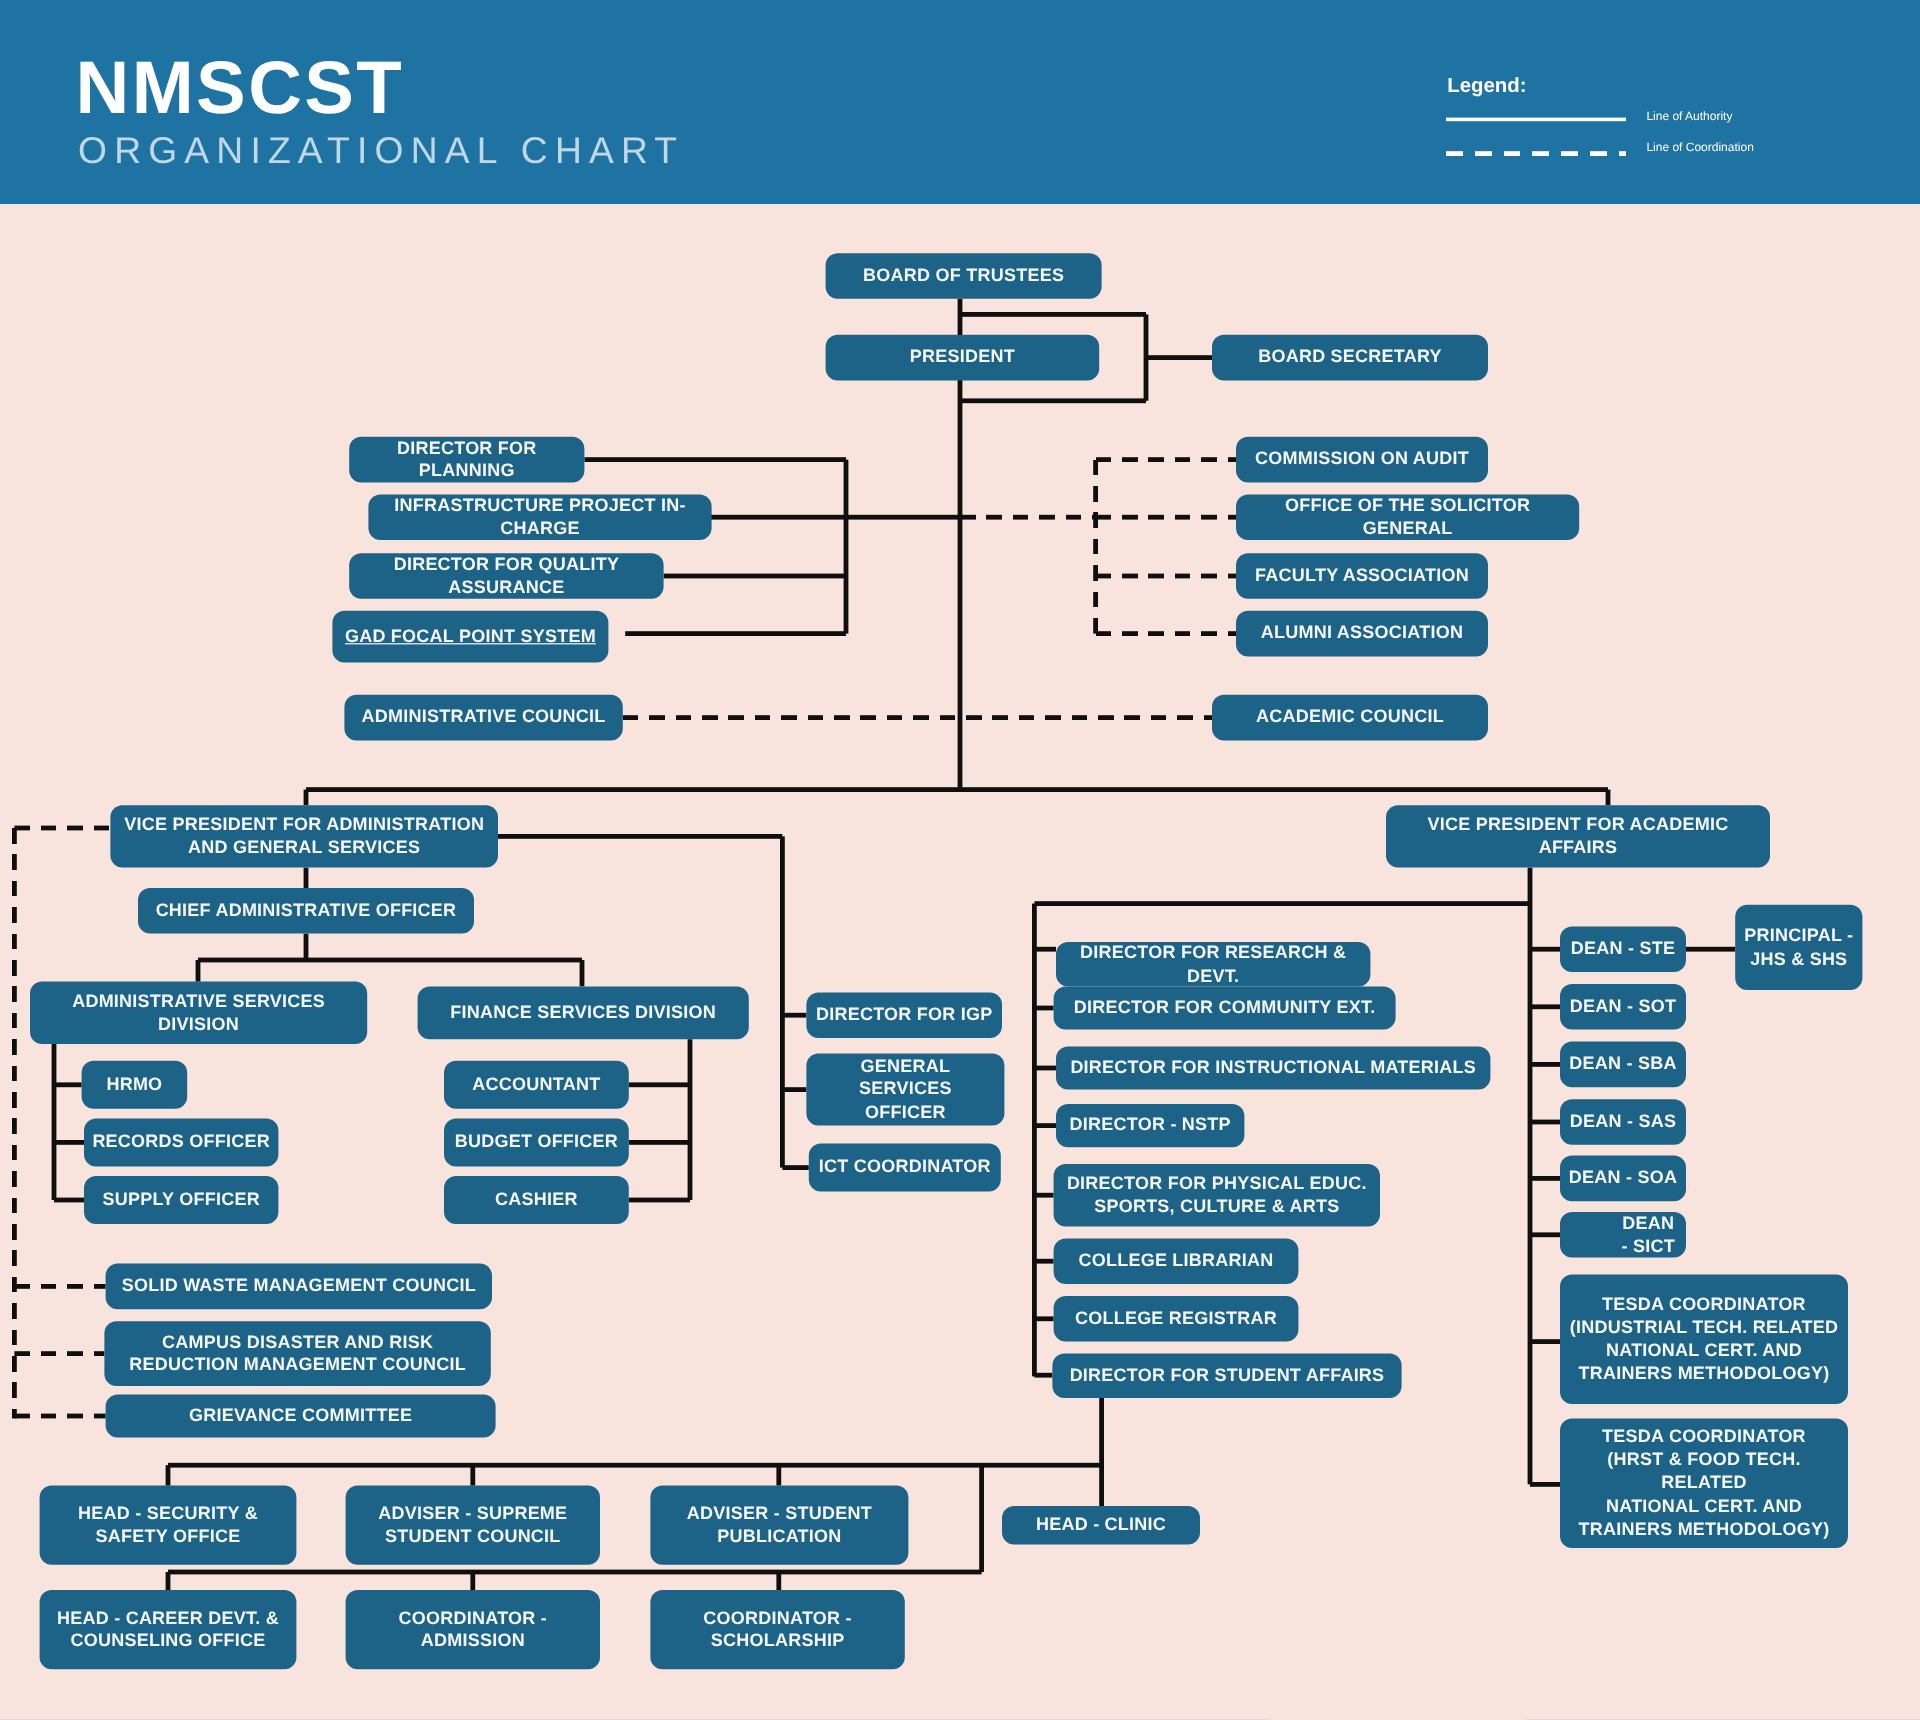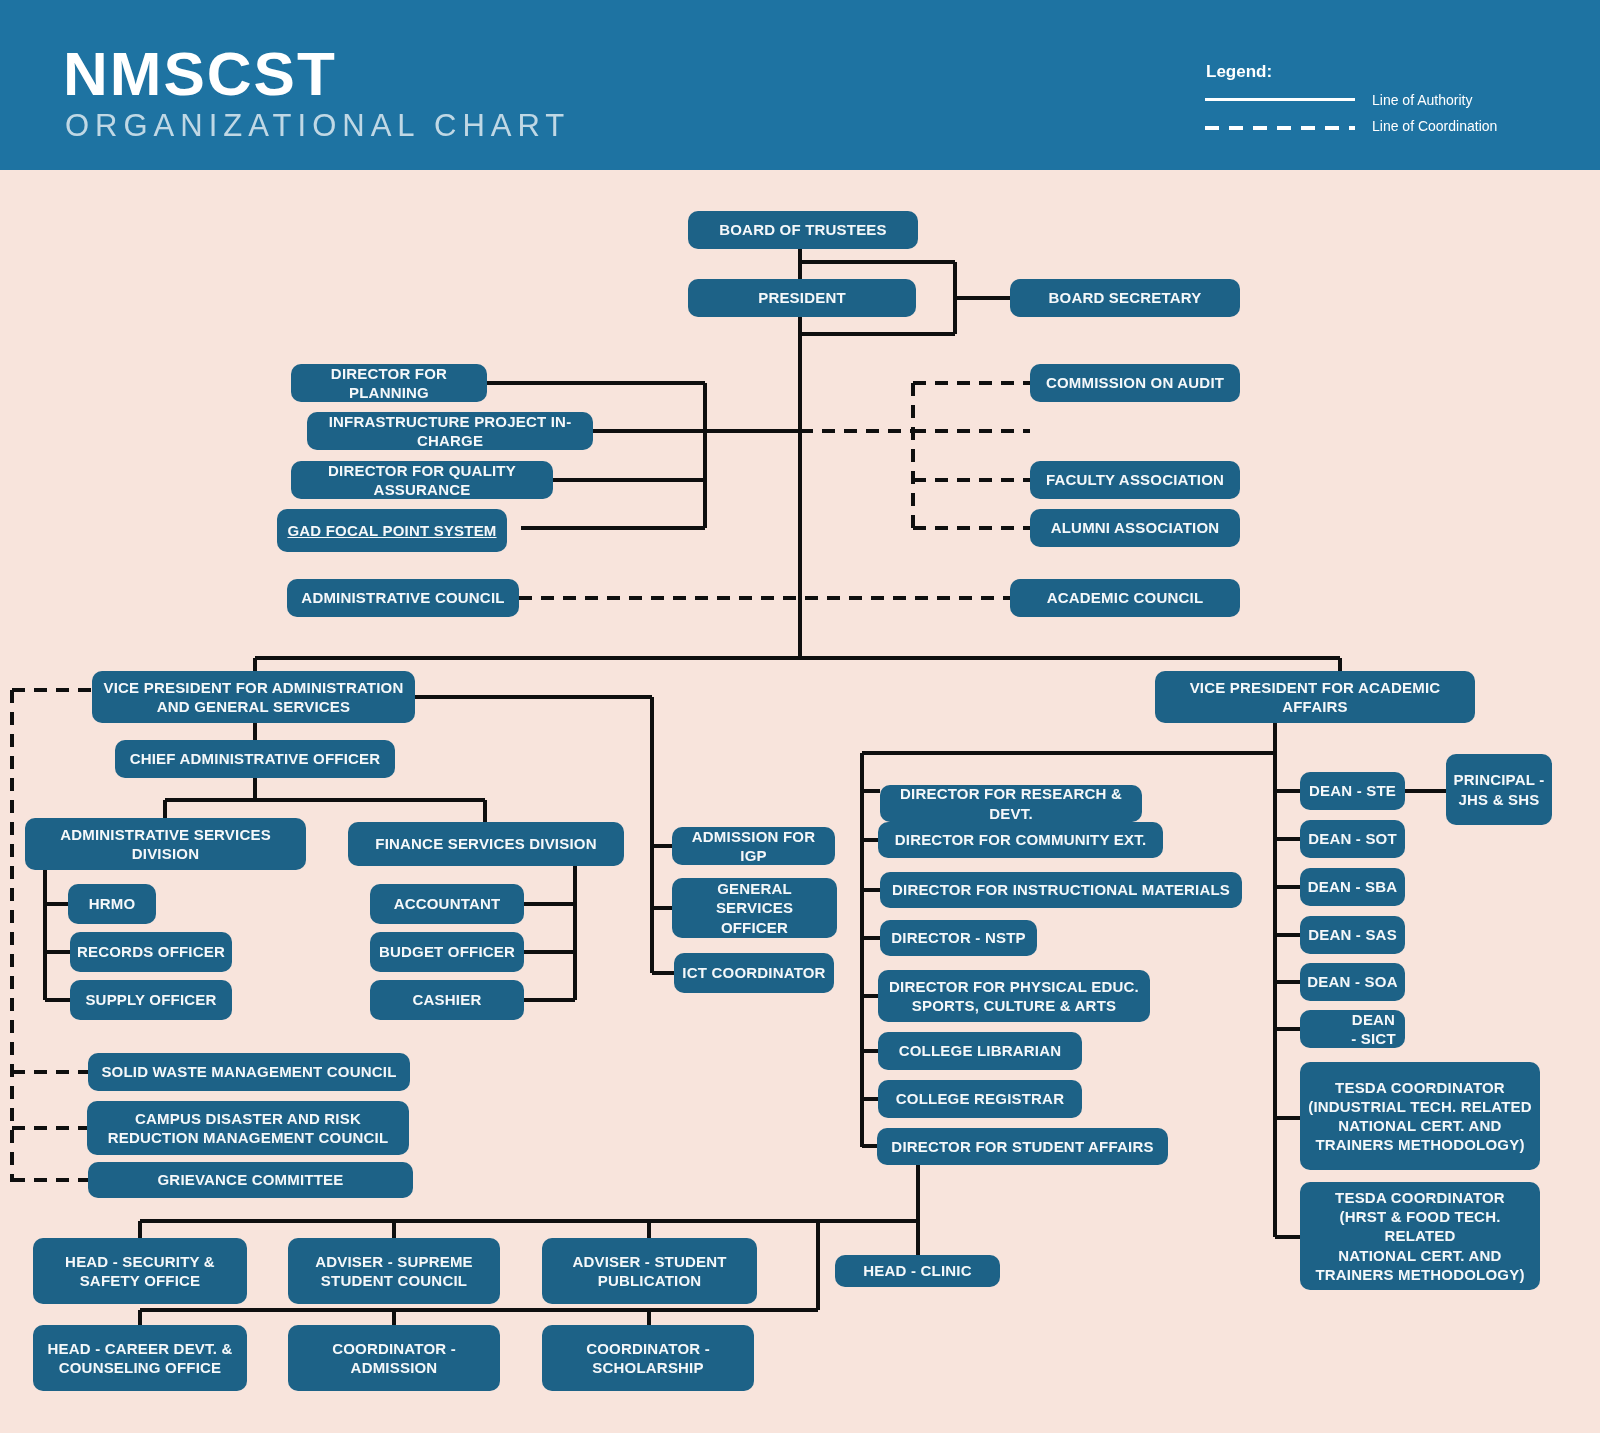--- a/index.html
+++ b/index.html
@@ -13,21 +13,21 @@
          font-size:62px;font-weight:800;letter-spacing:2px;}
   #subtitle{position:absolute;left:65px;top:108px;color:rgba(255,255,255,.72);
          font-size:31px;font-weight:400;letter-spacing:6px;
          font-stretch:condensed;}
   #legend-title{position:absolute;left:1206px;top:62px;color:#fff;
          font-size:17px;font-weight:700;}
   .legend-line-solid{position:absolute;left:1205px;top:98px;width:150px;height:3px;
          background:#fff;}
   .legend-line-dashed{position:absolute;left:1205px;top:126px;width:150px;height:4px;
          background:repeating-linear-gradient(90deg,#fff 0 14px,transparent 14px 24px);}
-  .legend-label{position:absolute;color:#fff;font-size:14px;font-weight:400;}
+  .legend-label{position:absolute;color:#fff;font-size:10px;font-weight:400;}
   #legend-authority{left:1372px;top:92px;}
   #legend-coordination{left:1372px;top:118px;}
   
   #diagram{position:absolute;left:0;top:0;width:1600px;height:1433px;}
   .node{position:absolute;box-sizing:border-box;z-index:2;
         background:var(--node-fill,#1d6287);color:var(--node-text,#f3f7f9);
         border-radius:10px;display:flex;align-items:center;justify-content:center;
         text-align:center;font-weight:700;font-size:15px;line-height:1.28;
         padding:2px 6px;white-space:pre-line;letter-spacing:.2px;}
   .line{position:absolute;z-index:1;}
@@ -115,37 +115,38 @@
       <div class="line dashed-h" style="left: 12px; top: 1126px; width: 75px; height: 4px;"></div>
       <div class="line dashed-h" style="left: 12px; top: 1178px; width: 76px; height: 4px;"></div>
       <div class="node" style="left: 688px; top: 211px; width: 230px; height: 38px;">BOARD OF TRUSTEES</div>
       <div class="node" style="left: 688px; top: 279px; width: 228px; height: 38px;">PRESIDENT</div>
       <div class="node" style="left: 1010px; top: 279px; width: 230px; height: 38px;">BOARD SECRETARY</div>
       <div class="node" style="left: 291px; top: 364px; width: 196px; height: 38px;">DIRECTOR FOR PLANNING</div>
       <div class="node" style="left: 291px; top: 412px; width: 286px; height: 38px; margin-left: 16px;">INFRASTRUCTURE PROJECT IN-CHARGE</div>
       <div class="node" style="left: 291px; top: 461px; width: 262px; height: 38px;">DIRECTOR FOR QUALITY ASSURANCE</div>
       <div class="node" style="left: 277px; top: 509px; width: 230px; height: 43px; text-decoration: underline;">GAD FOCAL POINT SYSTEM</div>
       <div class="node" style="left: 1030px; top: 364px; width: 210px; height: 38px;">COMMISSION ON AUDIT</div>
+      <div class="node" style="left: 1030px; top: 412px; width: 286px; height: 38px;">OFFICE OF THE SOLICITOR GENERAL</div>
       <div class="node" style="left: 1030px; top: 461px; width: 210px; height: 38px;">FACULTY ASSOCIATION</div>
       <div class="node" style="left: 1030px; top: 509px; width: 210px; height: 38px;">ALUMNI ASSOCIATION</div>
       <div class="node" style="left: 287px; top: 579px; width: 232px; height: 38px;">ADMINISTRATIVE COUNCIL</div>
       <div class="node" style="left: 1010px; top: 579px; width: 230px; height: 38px;">ACADEMIC COUNCIL</div>
       <div class="node" style="left: 92px; top: 671px; width: 323px; height: 52px;">VICE PRESIDENT FOR ADMINISTRATION
 AND GENERAL SERVICES</div>
       <div class="node" style="left: 115px; top: 740px; width: 280px; height: 38px;">CHIEF ADMINISTRATIVE OFFICER</div>
       <div class="node" style="left: 25px; top: 818px; width: 281px; height: 52px;">ADMINISTRATIVE SERVICES
 DIVISION</div>
       <div class="node" style="left: 348px; top: 822px; width: 276px; height: 44px;">FINANCE SERVICES DIVISION</div>
       <div class="node" style="left: 68px; top: 884px; width: 88px; height: 40px;">HRMO</div>
       <div class="node" style="left: 70px; top: 932px; width: 162px; height: 40px;">RECORDS OFFICER</div>
       <div class="node" style="left: 70px; top: 980px; width: 162px; height: 40px;">SUPPLY OFFICER</div>
       <div class="node" style="left: 370px; top: 884px; width: 154px; height: 40px;">ACCOUNTANT</div>
       <div class="node" style="left: 370px; top: 932px; width: 154px; height: 40px;">BUDGET OFFICER</div>
       <div class="node" style="left: 370px; top: 980px; width: 154px; height: 40px;">CASHIER</div>
-      <div class="node" style="left: 672px; top: 827px; width: 163px; height: 38px;">ADMISSION FOR IGP</div>
+      <div class="node" style="left: 672px; top: 827px; width: 163px; height: 38px;">DIRECTOR FOR IGP</div>
       <div class="node" style="left: 672px; top: 878px; width: 165px; height: 60px;">GENERAL SERVICES
 OFFICER</div>
       <div class="node" style="left: 674px; top: 953px; width: 160px; height: 40px;">ICT COORDINATOR</div>
       <div class="node" style="left: 88px; top: 1053px; width: 322px; height: 38px;">SOLID WASTE MANAGEMENT COUNCIL</div>
       <div class="node" style="left: 87px; top: 1101px; width: 322px; height: 54px;">CAMPUS DISASTER AND RISK
 REDUCTION MANAGEMENT COUNCIL</div>
       <div class="node" style="left: 88px; top: 1162px; width: 325px; height: 36px;">GRIEVANCE COMMITTEE</div>
       <div class="node" style="left: 1155px; top: 671px; width: 320px; height: 52px;">VICE PRESIDENT FOR ACADEMIC
 AFFAIRS</div>
       <div class="node" style="left: 880px; top: 773px; width: 262px; height: 37px; margin-top: 12px;">DIRECTOR FOR RESEARCH &amp; DEVT.</div>

